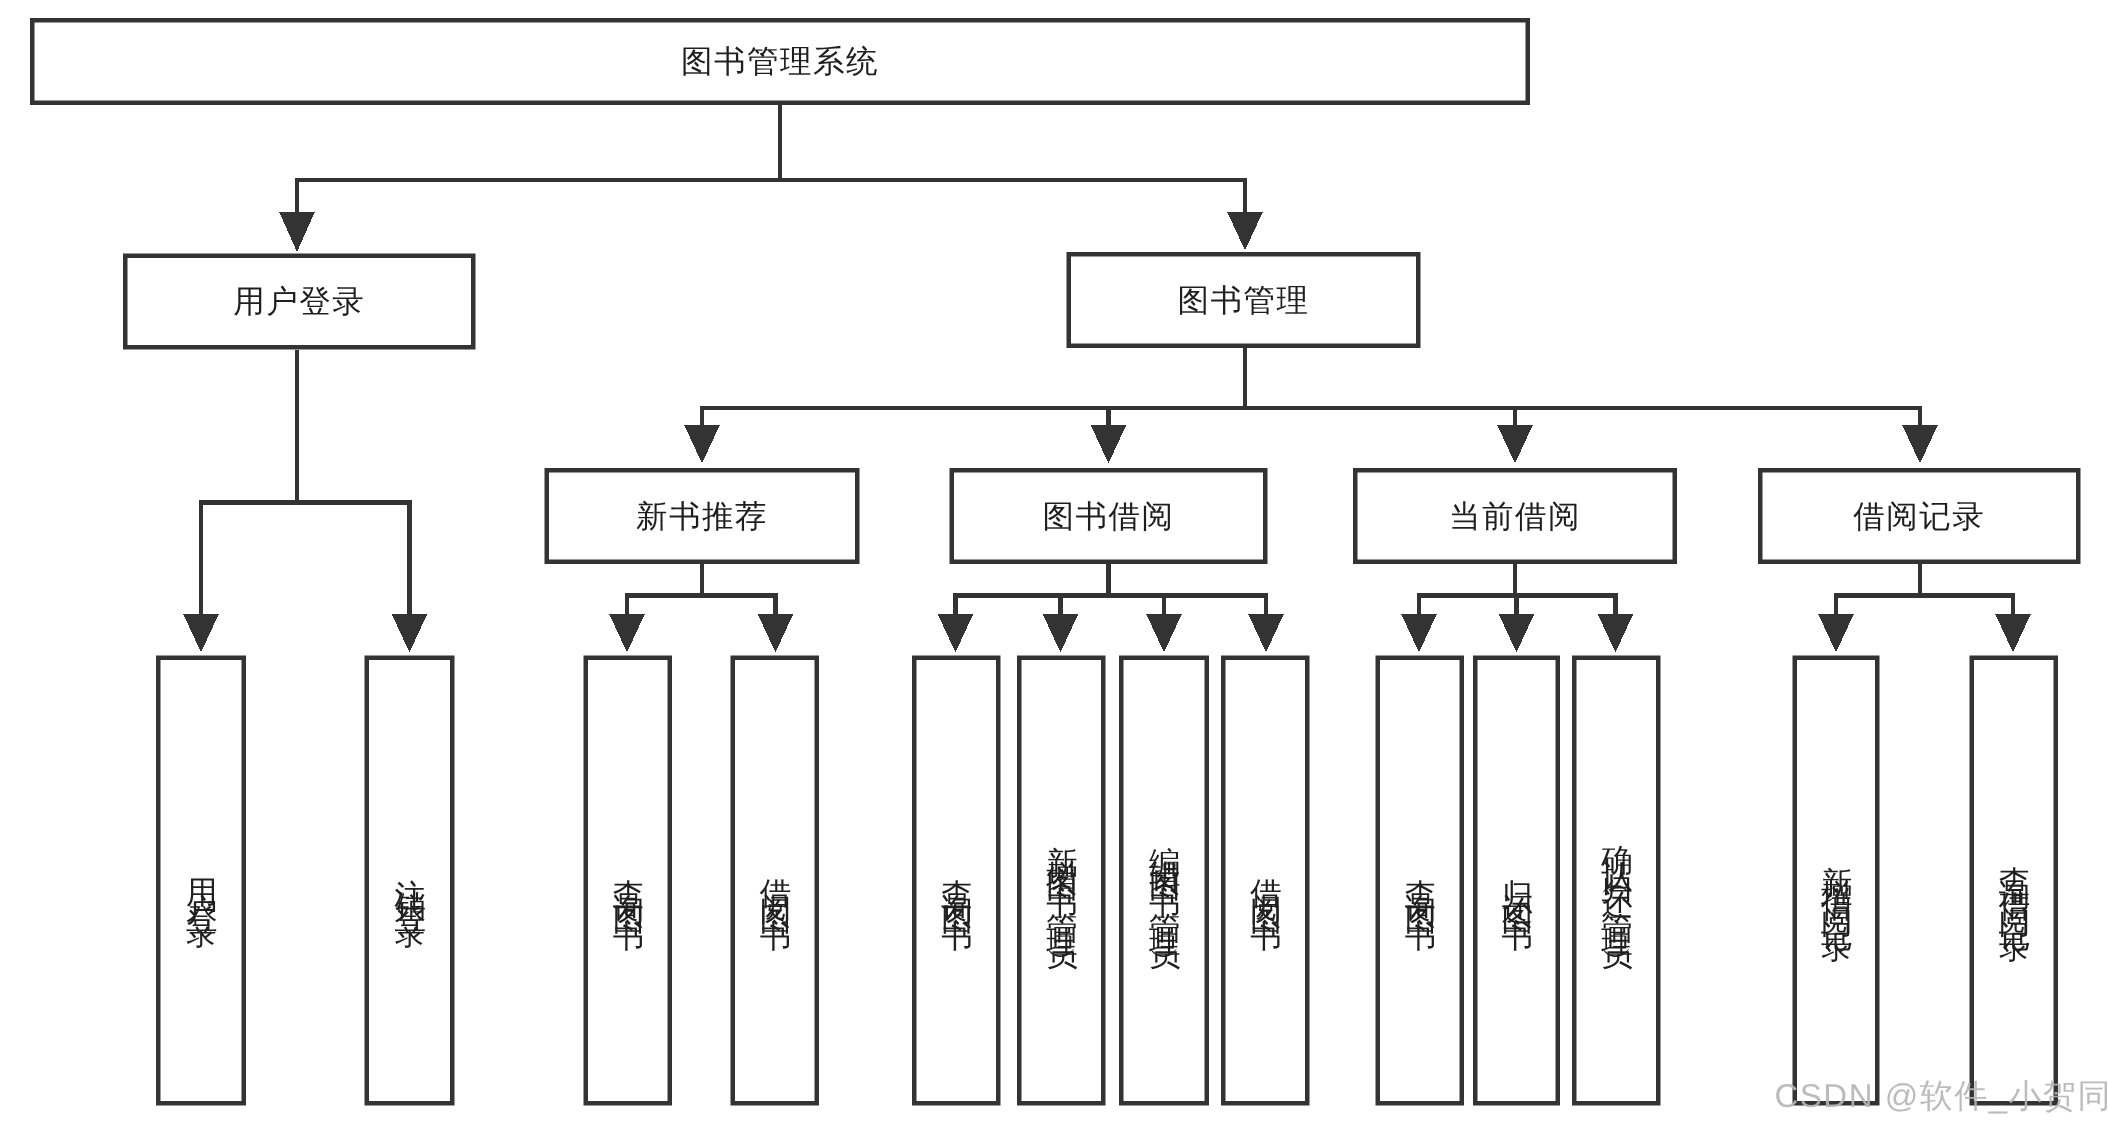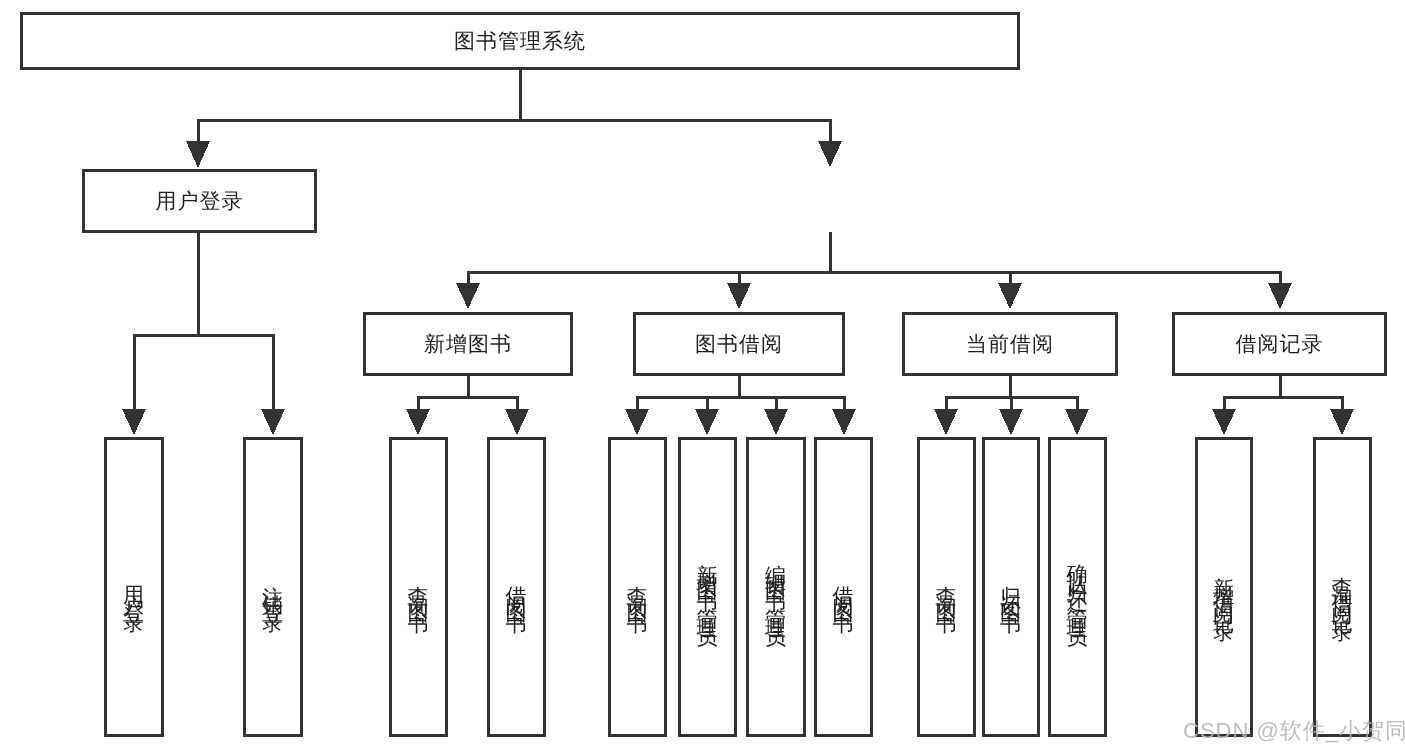--- a/index.html
+++ b/index.html
@@ -144,23 +144,26 @@
     </g>
   </svg>
 
   <div class="node" style="left:20px; top:12px; width:1000px; height:58px;">
     <span>图书管理系统</span>
   </div>
 
   <div class="node" style="left:82px; top:169px; width:235px; height:64px;">
     <span>用户登录</span>
   </div>
+  <div class="node" style="left:711px; top:168px; width:236px; height:64px;">
+    <span>图书管理</span>
+  </div>
 
   <div class="node" style="left:363px; top:312px; width:210px; height:64px;">
-    <span>新增图书</span>
+    <span>新书推荐</span>
   </div>
   <div class="node" style="left:633px; top:312px; width:212px; height:64px;">
     <span>图书借阅</span>
   </div>
   <div class="node" style="left:902px; top:312px; width:216px; height:64px;">
     <span>当前借阅</span>
   </div>
   <div class="node" style="left:1172px; top:312px; width:215px; height:64px;text-align:right;">
     <span>借阅记录</span>
   </div>

